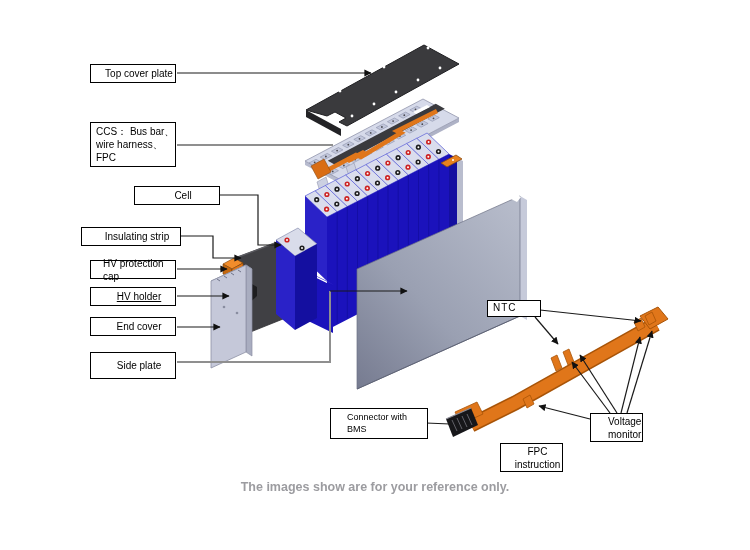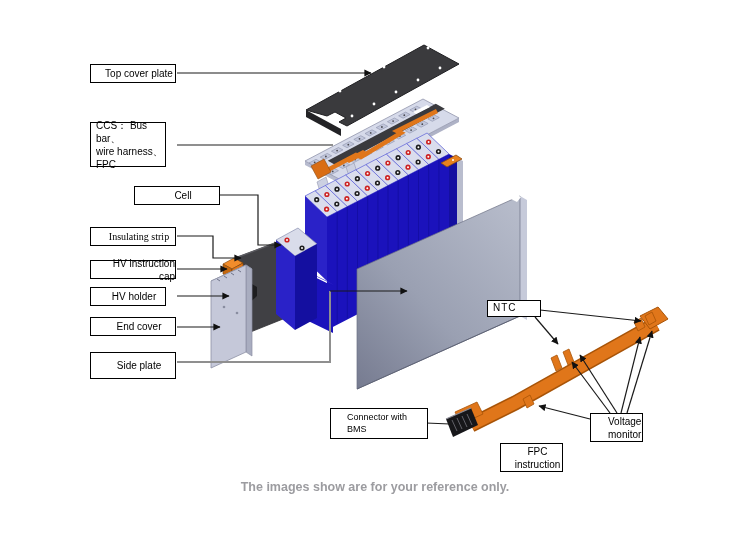--- a/index.html
+++ b/index.html
@@ -13,21 +13,21 @@
           font-family:"Liberation Sans",sans-serif;}
   svg{position:absolute;left:0;top:0;}
   .fill-blue{fill:var(--cell-blue);} .fill-blue-side{fill:var(--cell-blue-side);}
   .fill-blue-dark{fill:var(--cell-blue-dark);} .fill-top{fill:var(--cell-top);}
   .fill-cover{fill:var(--cover-dark);} .fill-tray{fill:var(--tray-lavender);}
   .fill-orange{fill:var(--fpc-orange);}
   .ln{stroke:var(--line-black);stroke-width:1.2;fill:none;}
   .lng{stroke:var(--line-gray);stroke-width:2;fill:none;}
   .lbox{position:absolute;background:#fff;border:1px solid #000;color:#000;
         font-size:10px;line-height:1.3;display:flex;align-items:center;
-        justify-content:center;text-align:right;box-sizing:border-box;padding-left:12px;}
+        justify-content:center;text-align:left;box-sizing:border-box;padding-left:12px;}
   .lbox.left{justify-content:flex-start;text-align:left;padding-left:5px;
         flex-direction:column;align-items:flex-start;}
   .caption{position:absolute;left:0;right:0;top:480px;text-align:center;
         font-size:12.5px;font-weight:bold;color:var(--caption-gray);}
 </style>
 </head>
 <body>
 
 <div class="canvas">
 
@@ -213,33 +213,33 @@
     <path class="ln" d="M590,419 L539,406" marker-end="url(#ah)"></path>
     <path class="ln" d="M610,413 L572,362" marker-end="url(#ah)"></path>
     <path class="ln" d="M617,413 L580,355" marker-end="url(#ah)"></path>
     <path class="ln" d="M621,413 L640,337" marker-end="url(#ah)"></path>
     <path class="ln" d="M627,413 L652,331" marker-end="url(#ah)"></path>
   </g>
 </svg>
 
 <div class="lbox" style="left:90px;top:64px;width:86px;height:19px;">Top cover plate</div>
 
-<div class="lbox left" style="left:90px;top:122px;width:76px;height:45px;justify-content:center;">
+<div class="lbox left" style="left:90px;top:122px;width:86px;height:45px;justify-content:center;">
   <div>CCS： Bus bar、</div>
   <div>wire harness、</div>
   <div>FPC</div>
 </div>
 
 <div class="lbox" style="left:96px;top:186px;width:86px;height:19px;margin-left:38px;">Cell</div>
 
-<div class="lbox" style="left:90px;top:227px;width:86px;height:19px;font-family:Liberation Serif, serif;">Insulating strip</div>
-
-<div class="lbox" style="left:90px;top:260px;width:86px;height:19px;">HV instruction cap</div>
-
-<div class="lbox" style="left:90px;top:287px;width:76px;height:19px;">HV holder</div>
+<div class="lbox" style="left:81px;top:227px;width:100px;height:19px;">Insulating strip</div>
+
+<div class="lbox" style="left:90px;top:260px;width:86px;height:19px;">HV protection cap</div>
+
+<div class="lbox" style="left:90px;top:287px;width:86px;height:19px;text-decoration:underline;">HV holder</div>
 
 <div class="lbox" style="left:90px;top:317px;width:86px;height:19px;">End cover</div>
 
 <div class="lbox" style="left:90px;top:352px;width:86px;height:27px;">Side plate</div>
 
 <div class="lbox left" style="left:487px;top:300px;width:54px;height:17px;letter-spacing:1px;justify-content:flex-start;">
   <div>NTC</div>
 </div>
 
 <div class="lbox left" style="left:330px;top:408px;width:98px;height:31px;font-size:9px;padding-left:16px;justify-content:center;">

